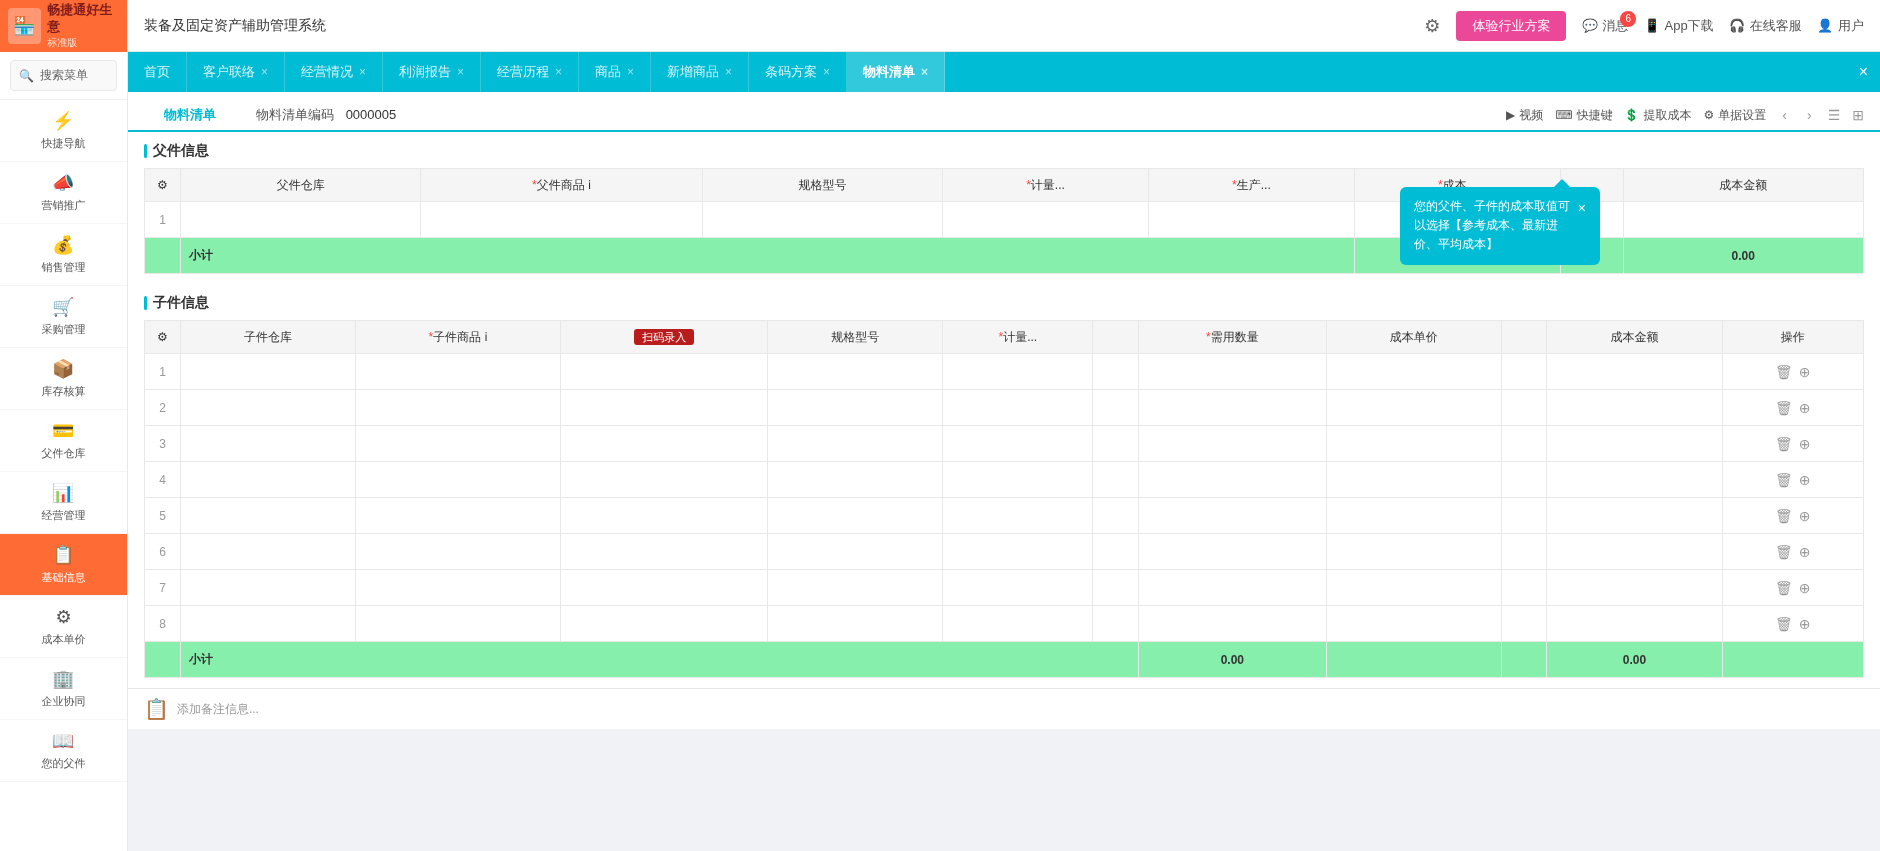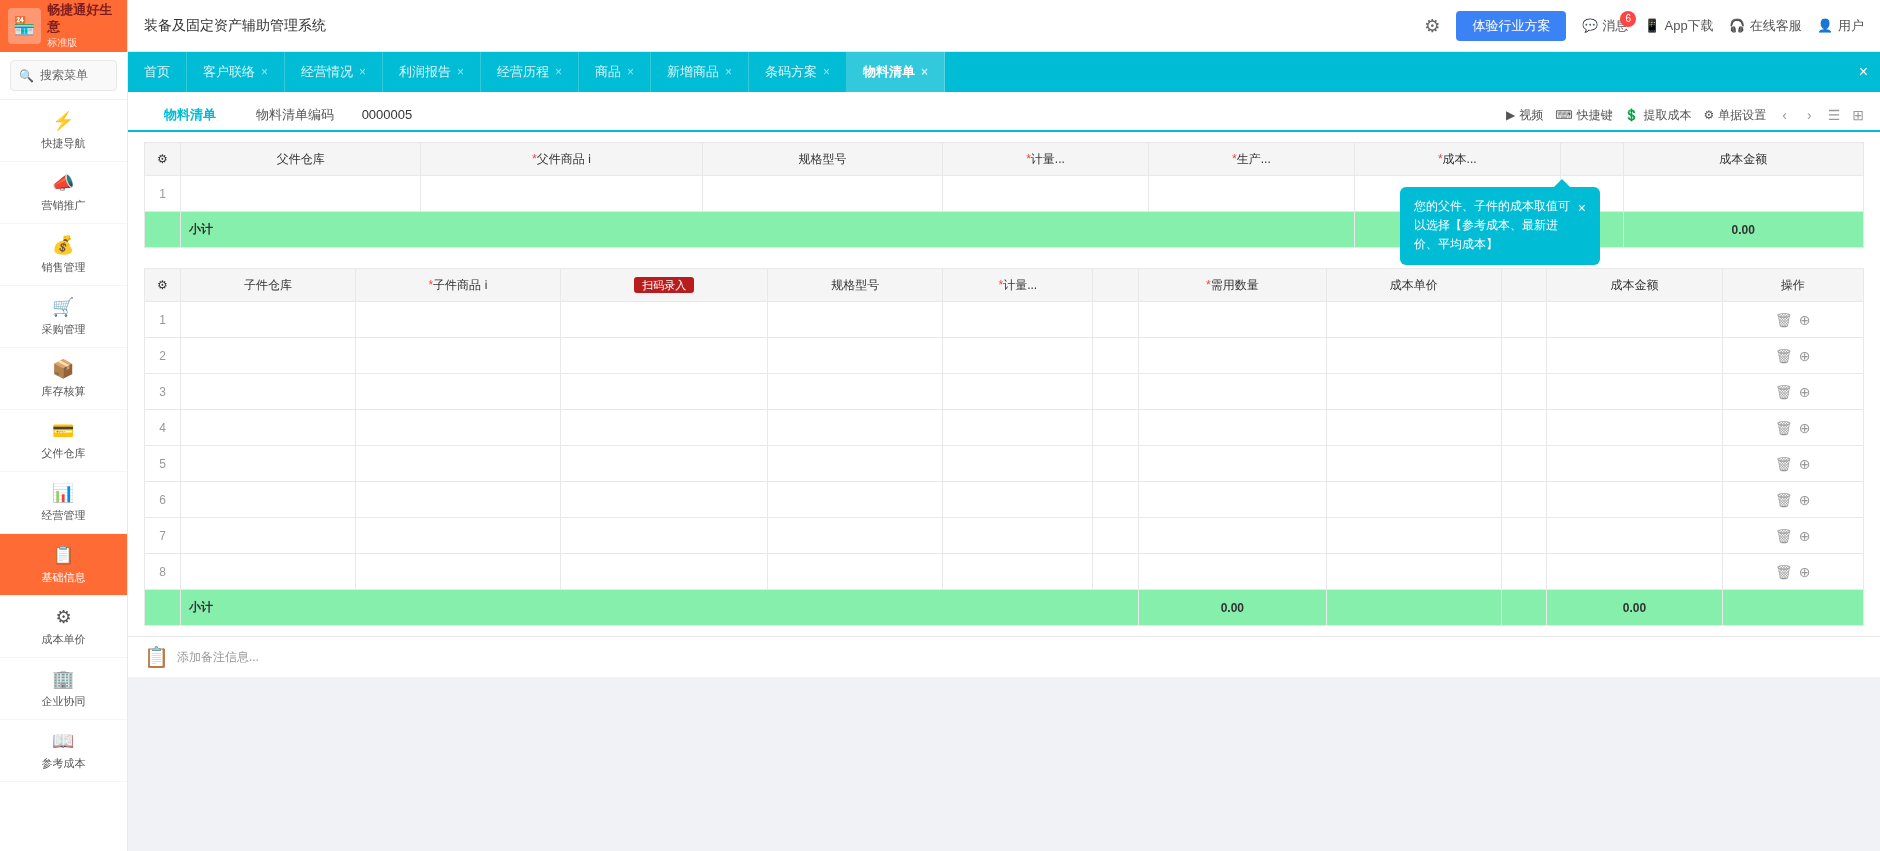--- a/index.html
+++ b/index.html
@@ -71,21 +71,21 @@
       height: 52px;
       display: flex;
       align-items: center;
       padding: 0 16px;
       border-bottom: 1px solid #e8e8e8;
       gap: 12px;
     }
     .header-system-title { color: #333; font-size: 14px; flex: 1; }
     .header-actions { display: flex; align-items: center; gap: 16px; }
     .header-btn {
-      background: #3b82f6;
+      background: #ec4899;
       color: #fff;
       border: none;
       padding: 6px 16px;
       border-radius: 4px;
       cursor: pointer;
       font-size: 13px;
     }
     .header-gear { color: #666; cursor: pointer; font-size: 18px; }
     .header-user-actions { display: flex; align-items: center; gap: 16px; color: #555; font-size: 13px; }
     .header-badge { position: relative; cursor: pointer; }
@@ -143,21 +143,21 @@
     }
     .sub-tab {
       padding: 6px 20px;
       cursor: pointer;
       font-size: 13px;
       color: #555;
       border-bottom: 2px solid transparent;
       margin-bottom: -2px;
     }
     .sub-tab.active { color: #00bcd4; border-bottom: 2px solid #00bcd4; font-weight: bold; }
-    .sub-tab-num { color: #333; font-size: 13px; margin-left: 24px; }
+    .sub-tab-num { color: #333; font-size: 13px; margin-left: 8px; }
     .sub-tab-actions { margin-left: auto; display: flex; align-items: center; gap: 12px; font-size: 12px; color: #555; }
     .sub-tab-action { display: flex; align-items: center; gap: 4px; cursor: pointer; }
 
     
     .section { padding: 10px 16px; }
     .section-title { font-size: 14px; font-weight: bold; color: #333; margin-bottom: 8px; display: flex; align-items: center; gap: 6px; }
     .section-title::before { content: ''; display: inline-block; width: 3px; height: 14px; background: #00bcd4; border-radius: 2px; }
 
     .data-table { width: 100%; border-collapse: collapse; font-size: 12px; }
     .data-table th {
@@ -289,21 +289,21 @@
     <div class="sidebar-item">
       <span class="sidebar-item-icon">⚙</span>
       <span class="sidebar-item-label">成本单价</span>
     </div>
     <div class="sidebar-item">
       <span class="sidebar-item-icon">🏢</span>
       <span class="sidebar-item-label">企业协同</span>
     </div>
     <div class="sidebar-item">
       <span class="sidebar-item-icon">📖</span>
-      <span class="sidebar-item-label">参考成本</span>
+      <span class="sidebar-item-label">您的父件</span>
     </div>
   </nav>
 </div>
 
 <div class="main">
 
   <div class="top-header">
     <span class="header-system-title">装备及固定资产辅助管理系统</span>
     <div class="header-actions">
       <span class="header-gear">⚙</span>
@@ -403,20 +403,21 @@
           <span class="view-icon">⊞</span>
         </div>
       </div>
 
       <div class="tooltip-box">
         <span class="tooltip-close">×</span>
         <span>您的父件、子件的成本取值可以选择【参考成本、最新进价、平均成本】</span>
       </div>
 
       <div class="section">
+        <div class="section-title">父件信息</div>
         <table class="data-table">
           <thead>
             <tr>
               <th class="gear-col">⚙</th>
               <th>父件仓库</th>
               <th><span class="th-required">*</span>父件商品 ℹ</th>
               <th>规格型号</th>
               <th><span class="th-required">*</span>计量...</th>
               <th><span class="th-required">*</span>生产...</th>
               <th><span class="th-required">*</span>成本...</th>
@@ -441,20 +442,21 @@
               <td colspan="5" style="text-align:left; padding-left:8px;">小计</td>
               <td>0.00</td>
               <td></td>
               <td>0.00</td>
             </tr>
           </tbody>
         </table>
       </div>
 
       <div class="section">
+        <div class="section-title">子件信息</div>
         <table class="data-table">
           <thead>
             <tr>
               <th class="gear-col">⚙</th>
               <th>子件仓库</th>
               <th><span class="th-required">*</span>子件商品 ℹ</th>
               <th><span class="scan-badge">扫码录入</span></th>
               <th>规格型号</th>
               <th><span class="th-required">*</span>计量...</th>
               <th></th>

